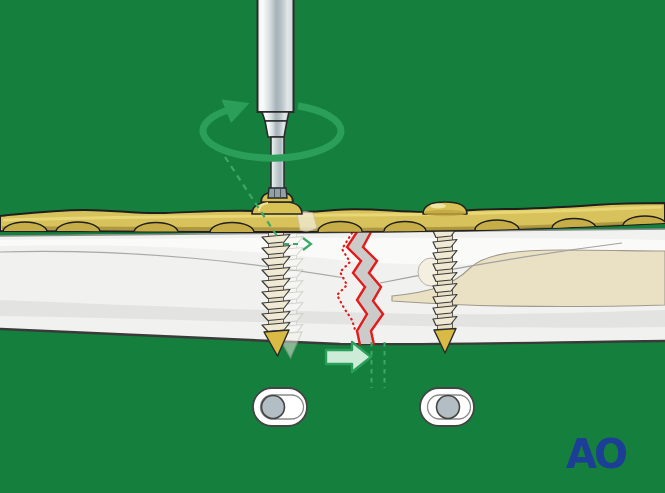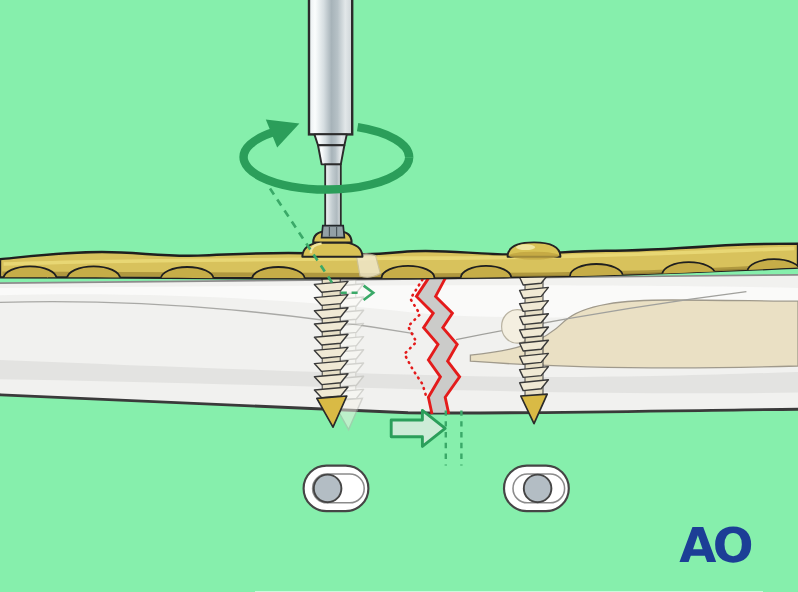--- a/index.html
+++ b/index.html
@@ -1,16 +1,16 @@
 <!DOCTYPE html>
 <html><head>
 <meta charset="utf-8">
 <style>
   html,body{margin:0;padding:0;background:#ffffff;}
-  .stage{position:relative;width:665px;height:493px;background:#86efac;overflow:hidden;
+  .stage{position:relative;width:665px;height:493px;background:#15803d;overflow:hidden;
          font-family:"DejaVu Sans","Liberation Sans",sans-serif;}
   svg{display:block;}
 </style>
 </head>
 <body>
 
 <div class="stage">
 <svg width="665" height="493" viewBox="0 0 665 493">
   <defs>
     <linearGradient id="steel" x1="0" y1="0" x2="1" y2="0">

